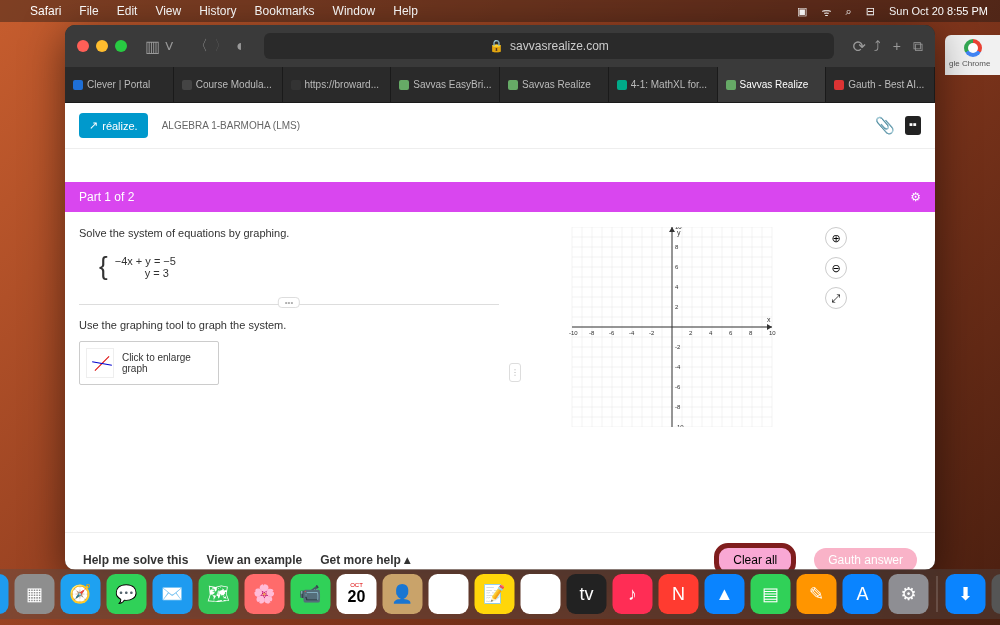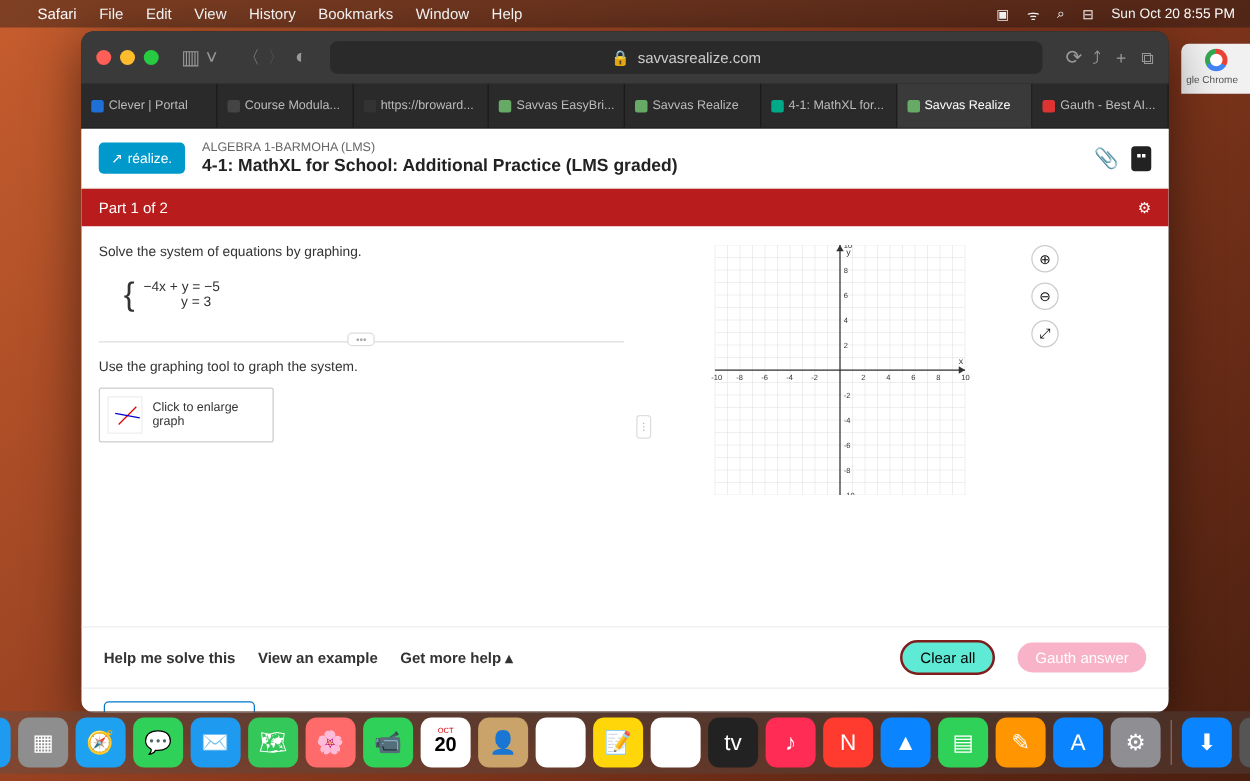--- a/index.html
+++ b/index.html
@@ -31,21 +31,21 @@
 
 
 .rheader { background: #fff; padding: 10px 14px; display: flex; align-items: center; gap: 14px; border-bottom: 1px solid #eee; }
 .rlogo { background: #0099cc; color: #fff; padding: 6px 10px; border-radius: 4px; font-size: 11px; display: flex; align-items: center; gap: 4px; }
 .rtitle { flex: 1; }
 .rtitle .sub { font-size: 10px; color: #666; }
 .rtitle .main { font-size: 14px; font-weight: 600; color: #222; }
 .rheader .icons { display: flex; gap: 10px; color: #333; }
 
 
-.partbar { background: #b91c1c; color: #fff; padding: 8px 14px; font-size: 12px; display: flex; align-items: flex-start; }
+.partbar { background: #d946ef; color: #fff; padding: 8px 14px; font-size: 12px; display: flex; align-items: flex-start; margin-top: 33px; }
 .partbar .gear { margin-left: auto; }
 
 
 .qarea { display: flex; padding: 15px 14px; gap: 10px; height: 320px; }
 .qleft { width: 420px; font-size: 11px; color: #333; }
 .qleft .instr { margin-bottom: 8px; }
 .eqs { padding: 4px 0 8px 20px; }
 .eqs .brace { display: inline-block; font-size: 26px; vertical-align: middle; color: #333; margin-right: 4px; }
 .eqs .lines { display: inline-block; vertical-align: middle; }
 .hr { border-top: 1px solid #ddd; margin: 14px 0; position: relative; }
@@ -58,21 +58,21 @@
 
 .qright { flex: 1; display: flex; gap: 8px; }
 .graph { width: 290px; height: 200px; position: relative; }
 .graph svg { width: 100%; height: 100%; }
 .gtools { display: flex; flex-direction: column; gap: 8px; }
 .gtools span { width: 22px; height: 22px; border: 1px solid #ccc; border-radius: 50%; display: flex; align-items: center; justify-content: center; font-size: 11px; background:#fff; }
 
 
 .helpbar { padding: 10px 18px; display: flex; align-items: center; gap: 18px; font-size: 12px; color: #444; border-top: 1px solid #eee; }
 .helpbar a { font-weight: 700; color: #333; }
-.btn { border: 2px solid #7f1d1d; border-radius: 14px; padding: 5px 14px; background: #5eead4; font-size: 12px; cursor: pointer; }
+.btn { border: 5px solid #7f1d1d; border-radius: 14px; padding: 5px 14px; background: #f9a8d4; font-size: 12px; cursor: pointer; }
 .btn.pink { background: #f9b3c8; color: #fff; border: none; }
 .btn.blue { background: #0077cc; color: #fff; border: none; border-radius: 4px; padding: 6px 14px; }
 .btn.outline-blue { border: 1px solid #0077cc; color: #0077cc; background:#fff; border-radius:4px; padding:6px 14px; }
 .helpbar .sp { margin-left: auto; }
 
 .navfoot { padding: 10px 18px; display: flex; align-items: center; gap: 10px; font-size: 12px; border-top: 1px solid #eee; }
 .navfoot .qnum { margin-left: auto; display: flex; align-items: center; gap: 6px; }
 .navfoot input { width: 28px; text-align: center; border: 1px solid #ccc; border-radius: 3px; padding: 3px; font-size: 12px; }
 
 
@@ -173,21 +173,20 @@
     </div>
 
   <div class="content">
     <div class="rheader">
       <div class="rlogo">
         <span>↗</span>
         <span>réalize.</span>
       </div>
       <div class="rtitle">
         <div class="sub">ALGEBRA 1-BARMOHA (LMS)</div>
-        <div class="main">4-1: MathXL for School: Additional Practice (LMS graded)</div>
       </div>
       <div class="icons">
         <span>📎</span>
         <span style="background:#222;color:#fff;padding:2px 4px;border-radius:3px;font-size:11px;">▪▪</span>
       </div>
     </div>
 
     <div class="partbar">
       <span>Part 1 of 2</span>
       <span class="gear">⚙</span>

